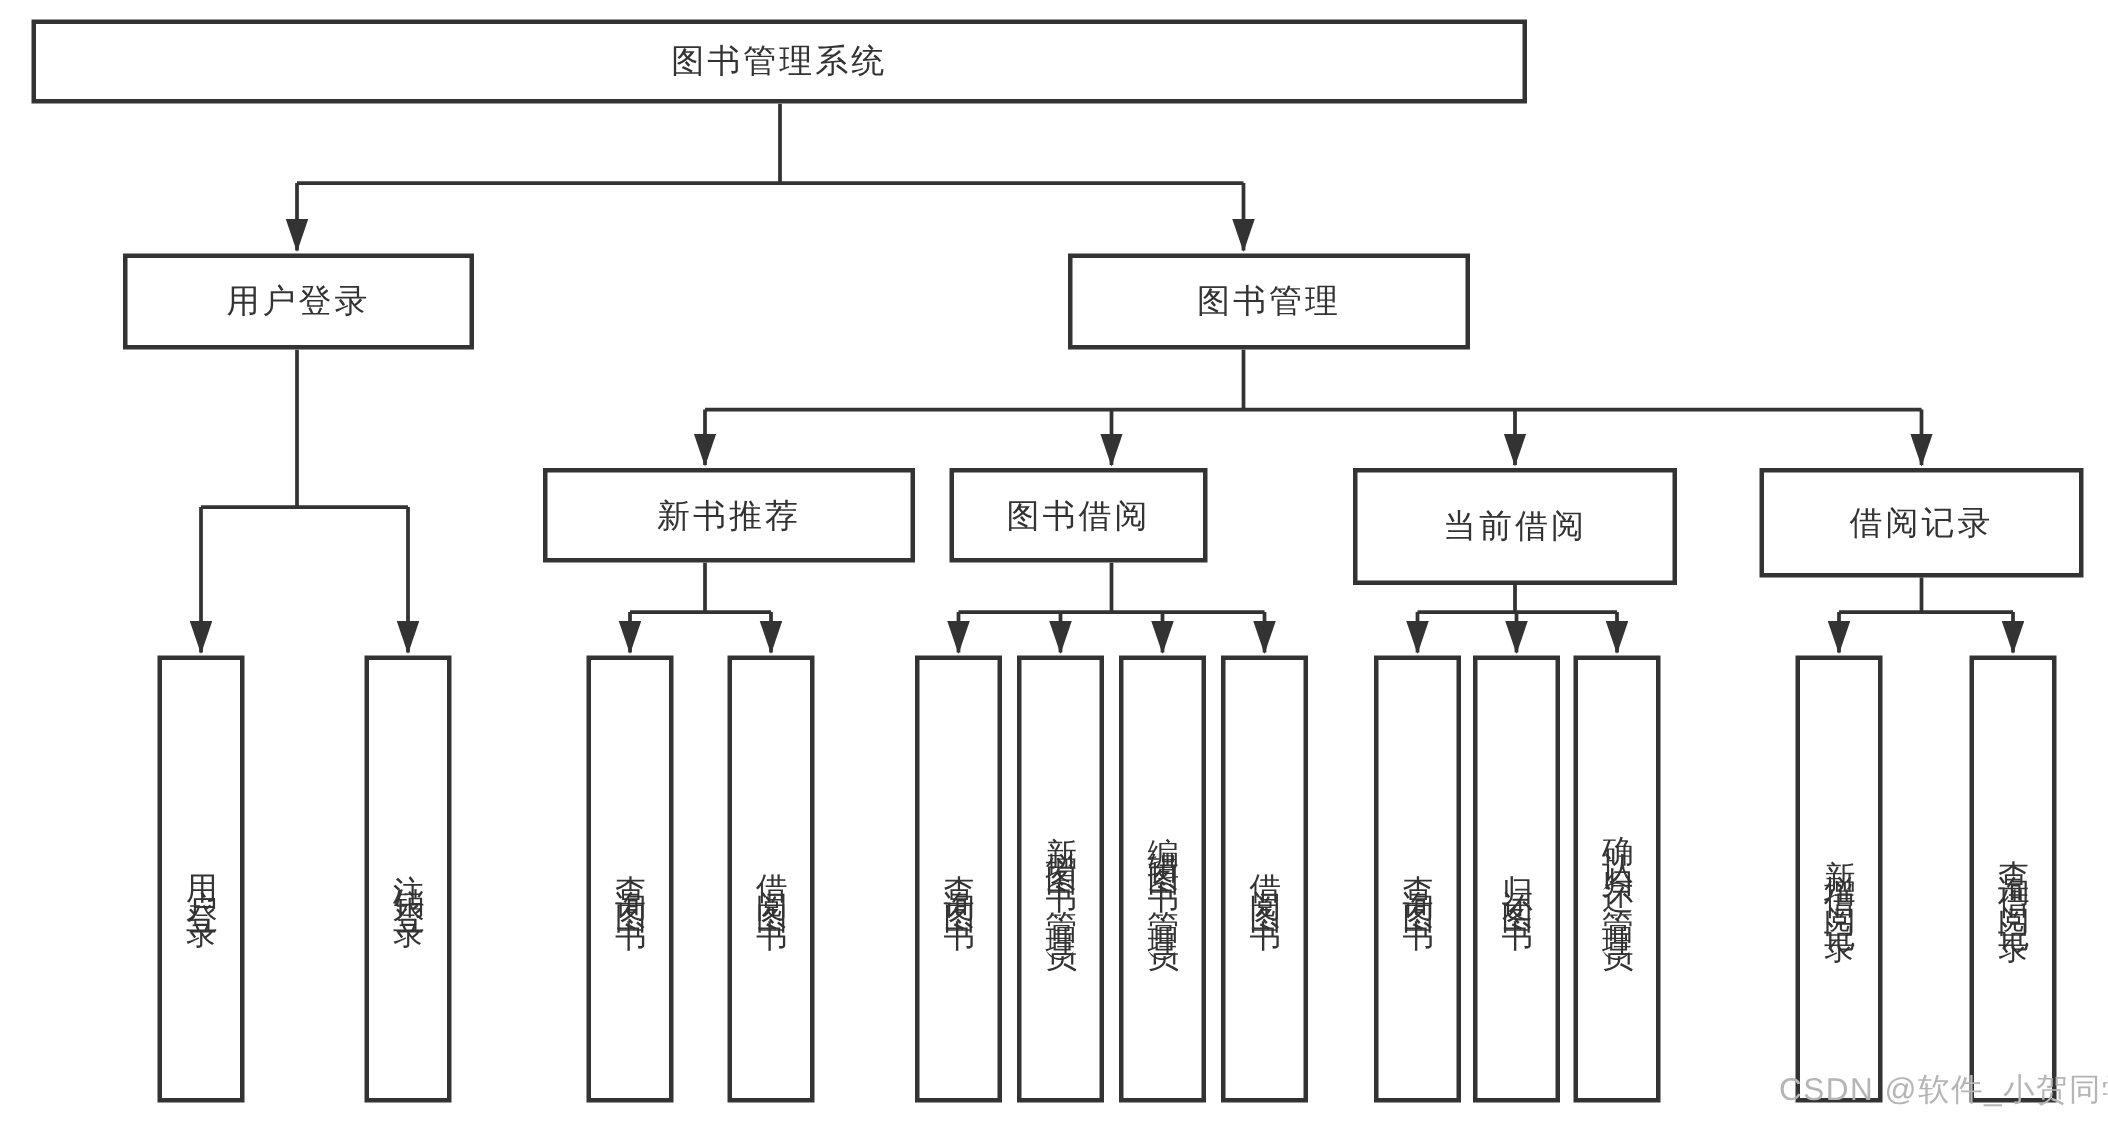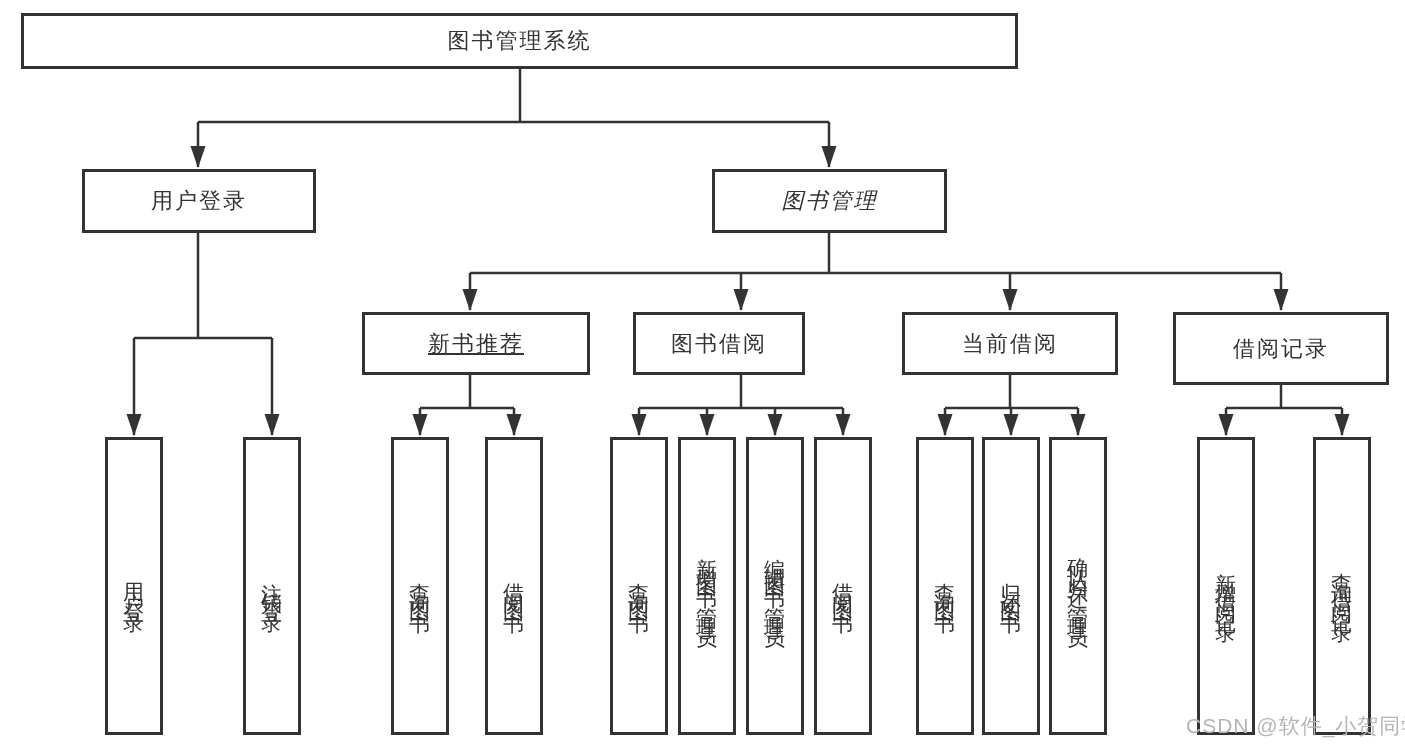--- a/index.html
+++ b/index.html
@@ -98,25 +98,25 @@
       <path d="M1281,375 V408"></path>
       <path d="M1226,408 H1342"></path>
       <path d="M1226,408 V435" marker-end="url(#arw)"></path>
       <path d="M1342,408 V435" marker-end="url(#arw)"></path>
     </g>
   </svg>
 
   <div class="node h-node" style="left:21px; top:13px; width:997px; height:56px;">图书管理系统</div>
 
   <div class="node h-node" style="left:82px; top:169px; width:234px; height:64px;">用户登录</div>
-  <div class="node h-node" style="left:712px; top:169px; width:235px; height:64px;font-style:italic;">图书管理</div>
+  <div class="node h-node" style="left:712px; top:169px; width:268px; height:64px;">图书管理</div>
 
-  <div class="node h-node" style="left:362px; top:312px; width:228px; height:63px;text-decoration:underline;">新书推荐</div>
+  <div class="node h-node" style="left:362px; top:312px; width:248px; height:63px;">新书推荐</div>
   <div class="node h-node" style="left:633px; top:312px; width:172px; height:63px;">图书借阅</div>
-  <div class="node h-node" style="left:902px; top:312px; width:216px; height:63px;font-family:Liberation Serif, serif;">当前借阅</div>
+  <div class="node h-node" style="left:902px; top:312px; width:216px; height:78px;font-family:Liberation Serif, serif;">当前借阅</div>
   <div class="node h-node" style="left:1173px; top:312px; width:216px; height:73px;">借阅记录</div>
 
   <div class="node v-node" style="left:105px; top:437px; width:58px; height:298px;">
     <span>用户登录</span>
   </div>
   <div class="node v-node" style="left:243px; top:437px; width:58px; height:298px;">
     <span>注销登录</span>
   </div>
 
   <div class="node v-node" style="left:391px; top:437px; width:58px; height:298px;">

